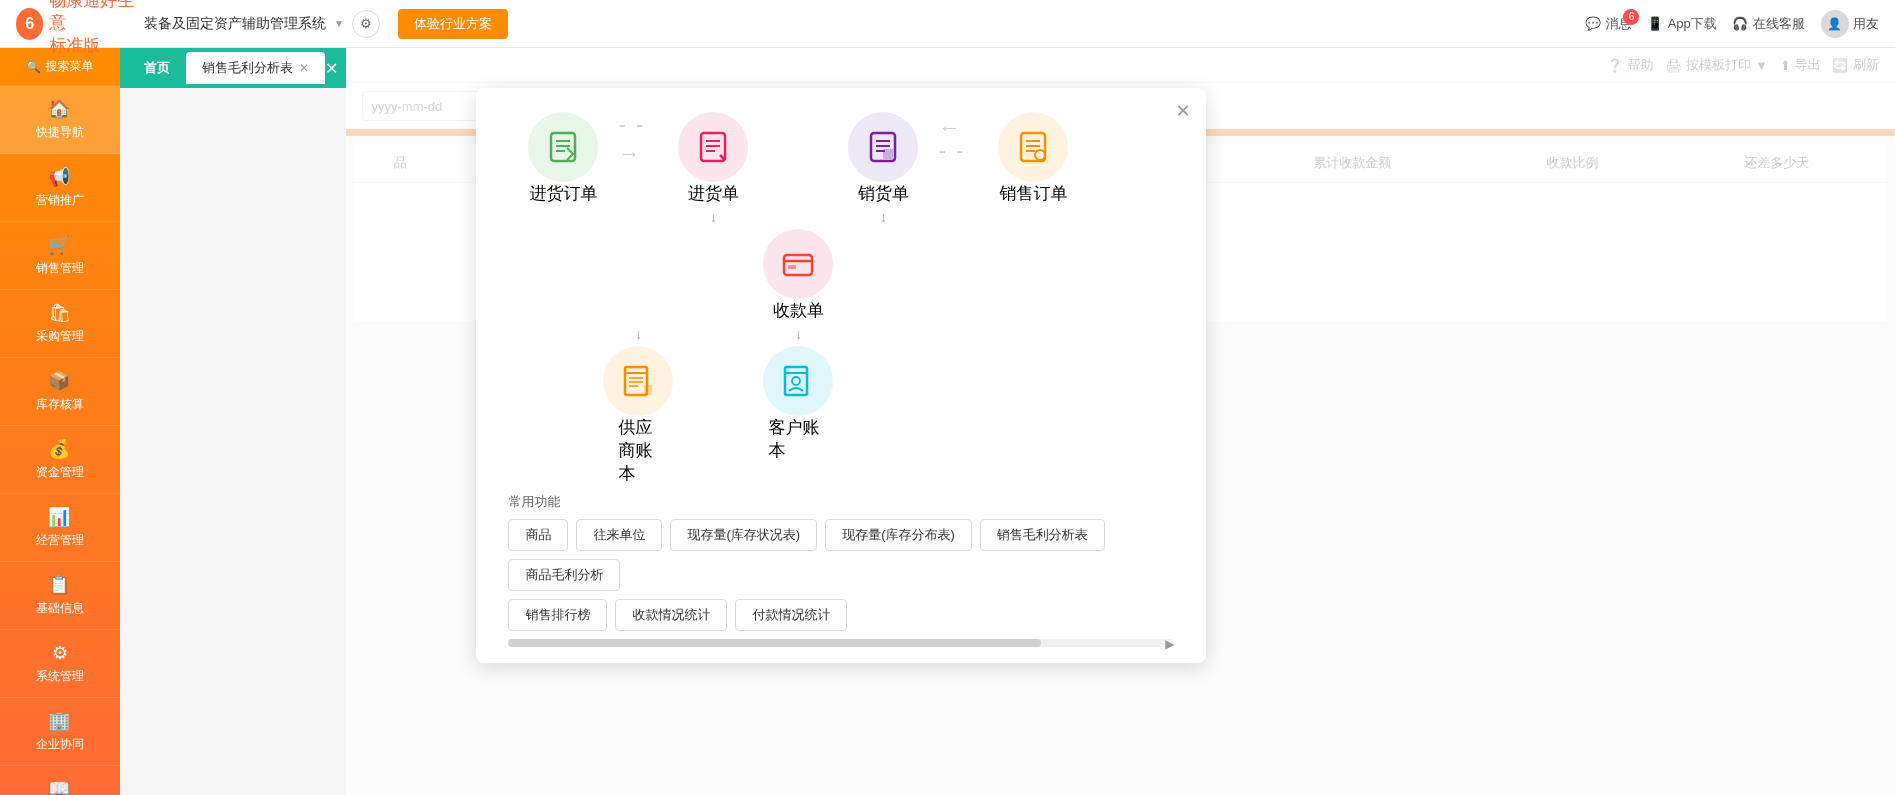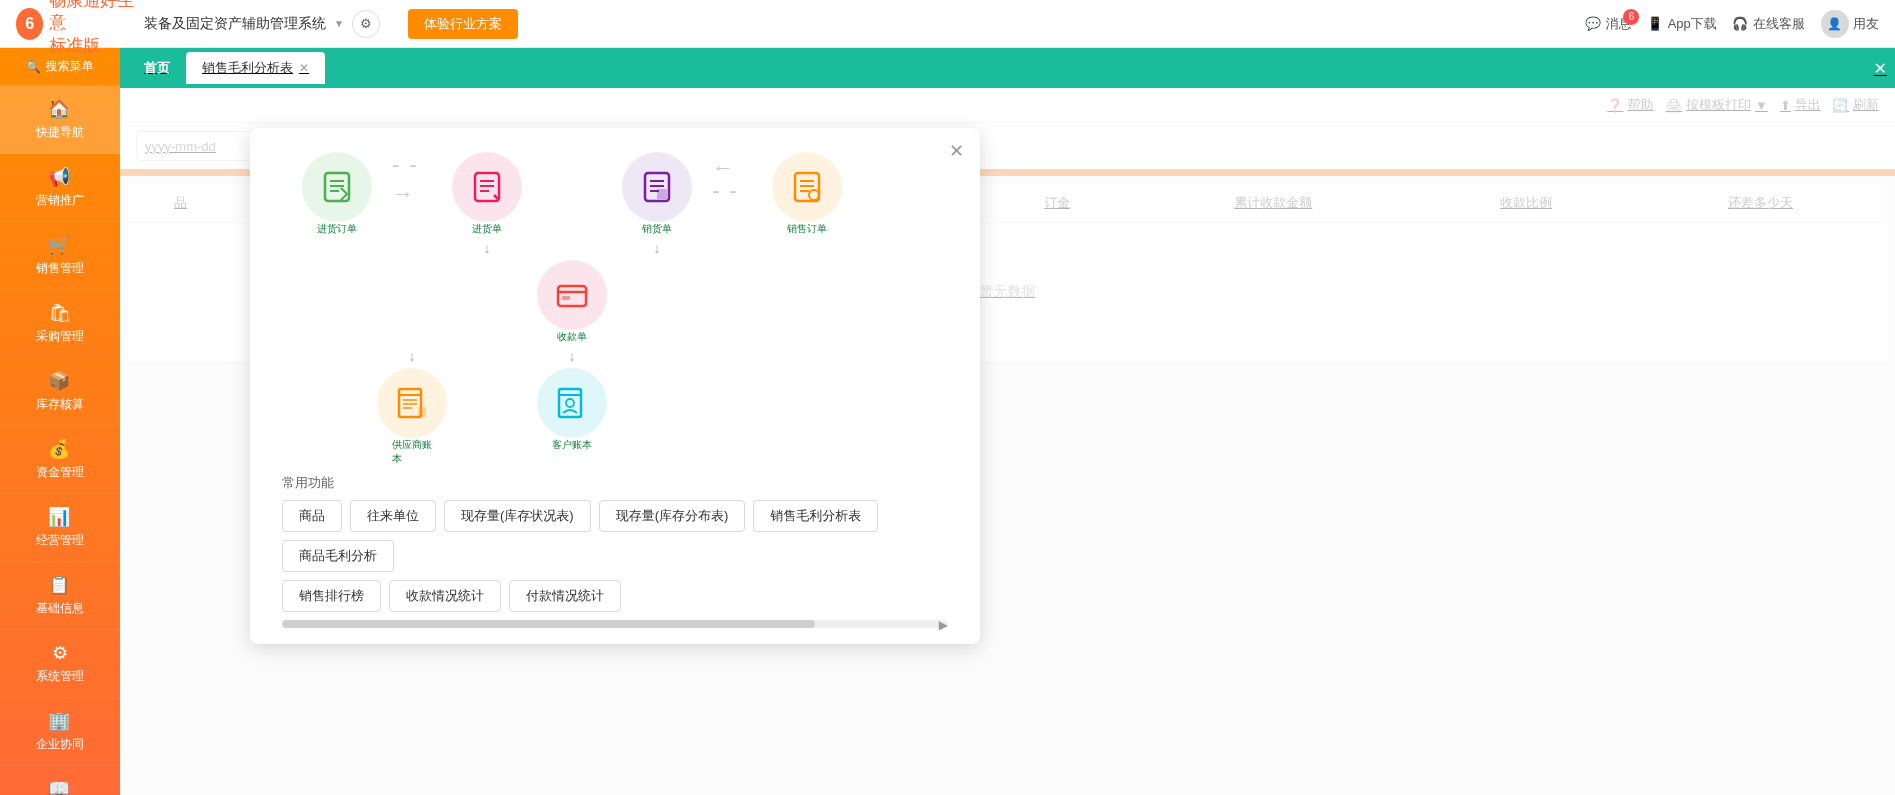--- a/index.html
+++ b/index.html
@@ -6,38 +6,38 @@
     body { font-family: "Microsoft YaHei", "PingFang SC", sans-serif; font-size: 13px; background: #f5f5f5; display: flex; flex-direction: column; height: 795px; overflow: hidden; }
 
     
     .top-bar { height: 48px; background: #fff; display: flex; align-items: center; padding: 0 16px; border-bottom: 1px solid #e8e8e8; position: relative; z-index: 100; }
     .logo-area { display: flex; align-items: center; width: 120px; }
     .logo-icon { width: 32px; height: 32px; background: #ff6b35; border-radius: 50%; display: flex; align-items: center; justify-content: center; color: white; font-size: 16px; font-weight: bold; margin-right: 6px; }
     .logo-text { font-size: 17px; color: #ff6b35; line-height: 1.3; }
     .system-title { display: flex; align-items: center; gap: 8px; color: #333; font-size: 14px; margin-left: 8px; }
     .system-title .dropdown-icon { color: #999; font-size: 10px; }
     .gear-btn { width: 28px; height: 28px; border-radius: 50%; border: 1px solid #ddd; display: flex; align-items: center; justify-content: center; cursor: pointer; margin-left: 8px; color: #666; }
-    .try-btn { background: #ff8c00; color: white; border: none; padding: 6px 16px; border-radius: 4px; cursor: pointer; font-size: 13px; margin-left: 28px; text-align: center; }
+    .try-btn { background: #ff8c00; color: white; border: none; padding: 6px 16px; border-radius: 4px; cursor: pointer; font-size: 13px; margin-left: 18px; text-align: center; }
     .top-right { margin-left: auto; display: flex; align-items: center; gap: 16px; }
     .top-right-item { display: flex; align-items: center; gap: 4px; color: #555; font-size: 13px; cursor: pointer; position: relative; }
     .badge { background: #ff4d4f; color: white; font-size: 10px; border-radius: 8px; padding: 0 4px; min-width: 16px; height: 16px; display: flex; align-items: center; justify-content: center; position: absolute; top: -6px; right: -8px; }
     .avatar { width: 28px; height: 28px; background: #d9d9d9; border-radius: 50%; display: flex; align-items: center; justify-content: center; color: #666; font-size: 12px; }
 
     
     .main-layout { display: flex; flex: 1; overflow: hidden; }
 
     
     .sidebar { width: 120px; background: linear-gradient(180deg, #ff8c00 0%, #ff6b35 100%); color: white; display: flex; flex-direction: column; overflow-y: auto; }
     .sidebar-item { display: flex; flex-direction: column; align-items: center; padding: 12px 8px; cursor: pointer; font-size: 12px; gap: 4px; border-bottom: 1px solid rgba(255,255,255,0.1); }
     .sidebar-item.active { background: rgba(255,255,255,0.2); }
     .sidebar-item .s-icon { font-size: 18px; }
     .sidebar-search { display: flex; align-items: center; gap: 4px; padding: 10px 8px; cursor: pointer; font-size: 12px; border-bottom: 1px solid rgba(255,255,255,0.1); justify-content: center; }
 
     
-    .content-area { flex: 1; display: flex; flex-direction: column; overflow: hidden; text-decoration: underline; }
+    .content-area { flex: 1; display: flex; flex-direction: row; overflow: hidden; }
 
     
     .tab-bar { height: 40px; background: #1abc9c; display: flex; align-items: center; padding: 0 8px; }
     .tab { padding: 0 16px; height: 32px; display: flex; align-items: center; gap: 6px; cursor: pointer; font-size: 13px; border-radius: 4px 4px 0 0; color: rgba(255,255,255,0.8); }
     .tab.home { background: transparent; color: white; font-weight: bold; }
     .tab.active { background: white; color: #333; }
     .tab .close-icon { color: #999; font-size: 12px; cursor: pointer; }
     .tab-close-all { margin-left: auto; color: white; cursor: pointer; font-size: 16px; }
 
     
@@ -69,21 +69,21 @@
     
     .quick-modal { position: absolute; top: 40px; left: 130px; width: 730px; background: white; border-radius: 8px; box-shadow: 0 4px 20px rgba(0,0,0,0.15); z-index: 60; padding: 24px 32px 16px; }
     .modal-close { position: absolute; top: 12px; right: 16px; cursor: pointer; color: #999; font-size: 18px; }
     .flow-circle { width: 70px; height: 70px; border-radius: 50%; display: flex; align-items: center; justify-content: center; font-size: 28px; }
     .flow-circle.green { background: #e8f5e9; color: #4caf50; }
     .flow-circle.pink { background: #fce4ec; color: #e91e63; }
     .flow-circle.purple { background: #ede7f6; color: #7b1fa2; }
     .flow-circle.orange { background: #fff3e0; color: #ff8c00; }
     .flow-circle.cyan { background: #e0f7fa; color: #00bcd4; }
     .flow-circle.red { background: #fce4ec; color: #f44336; }
-    .flow-label { font-size: 10px; color: #15803d; }
+    .flow-label { font-size: 17px; color: #000000; }
     .flow-col { display: flex; flex-direction: column; align-items: center; }
 
     
     .common-funcs { margin-top: 8px; }
     .common-funcs-title { color: #666; font-size: 13px; margin-bottom: 8px; }
     .func-row { display: flex; gap: 8px; flex-wrap: wrap; margin-bottom: 8px; }
     .func-btn { border: 1px solid #d9d9d9; border-radius: 4px; padding: 6px 16px; cursor: pointer; color: #333; font-size: 13px; background: white; }
 
     
     .modal-scrollbar { margin-top: 8px; }

